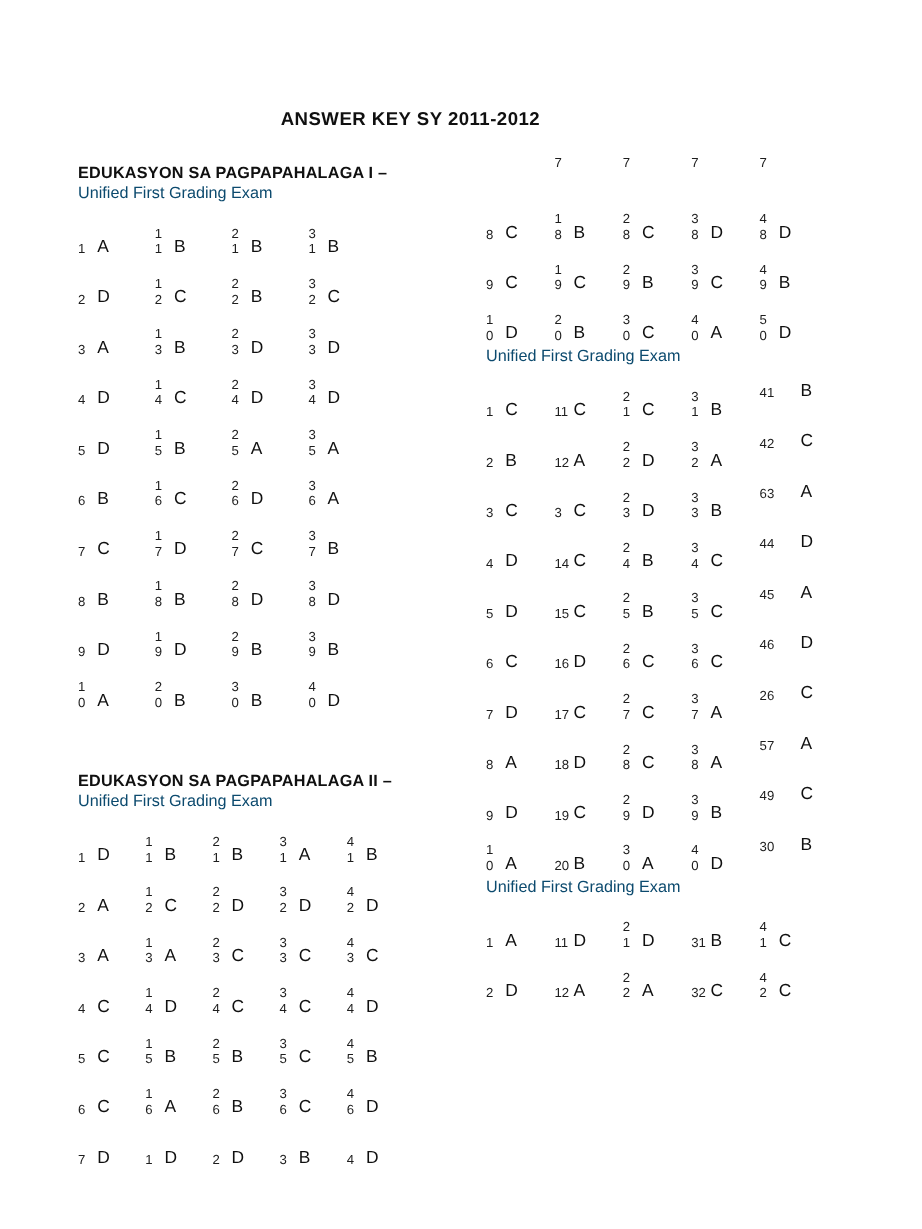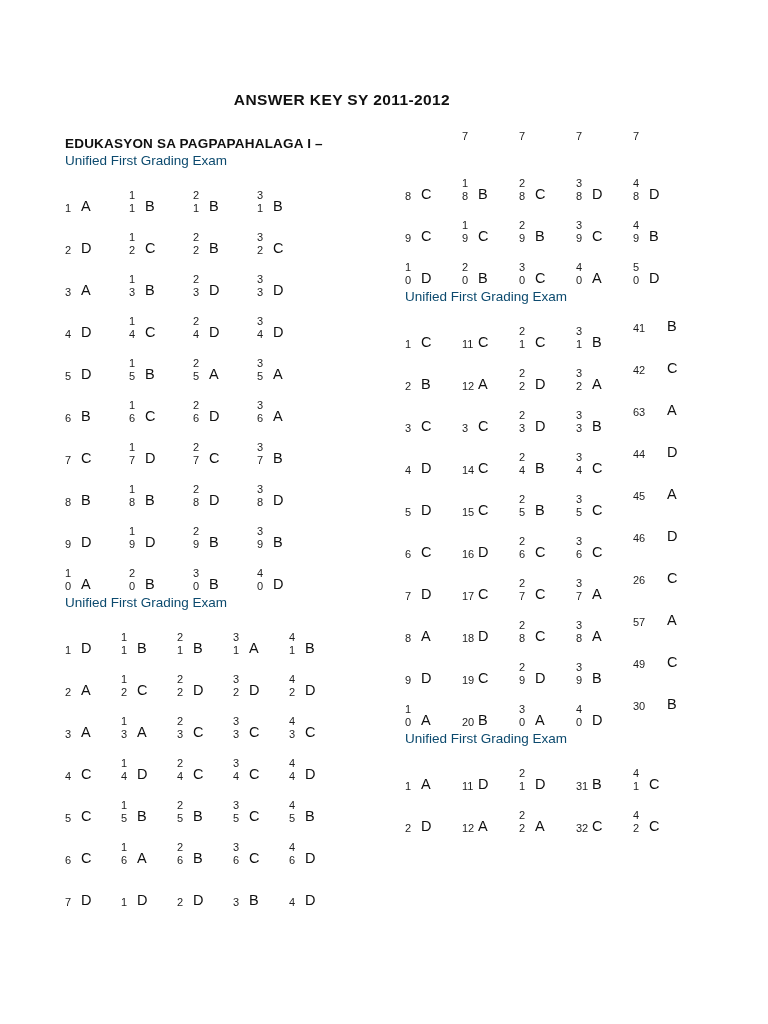--- a/index.html
+++ b/index.html
@@ -257,20 +257,21 @@
 0</span>
             <span class="ans">B</span>
           </span>
           <span class="pair">
             <span class="num">4
 0</span>
             <span class="ans">D</span>
           </span>
         </div>
       </div>
+      <div class="sec-title gap-lg">EDUKASYON SA PAGPAPAHALAGA II –</div>
       <div class="sec-sub">Unified First Grading Exam</div>
       <div class="rows cols5">
         <div class="arow">
           <span class="pair">
             <span class="num">1</span>
             <span class="ans">D</span>
           </span>
           <span class="pair">
             <span class="num">1
 1</span>

